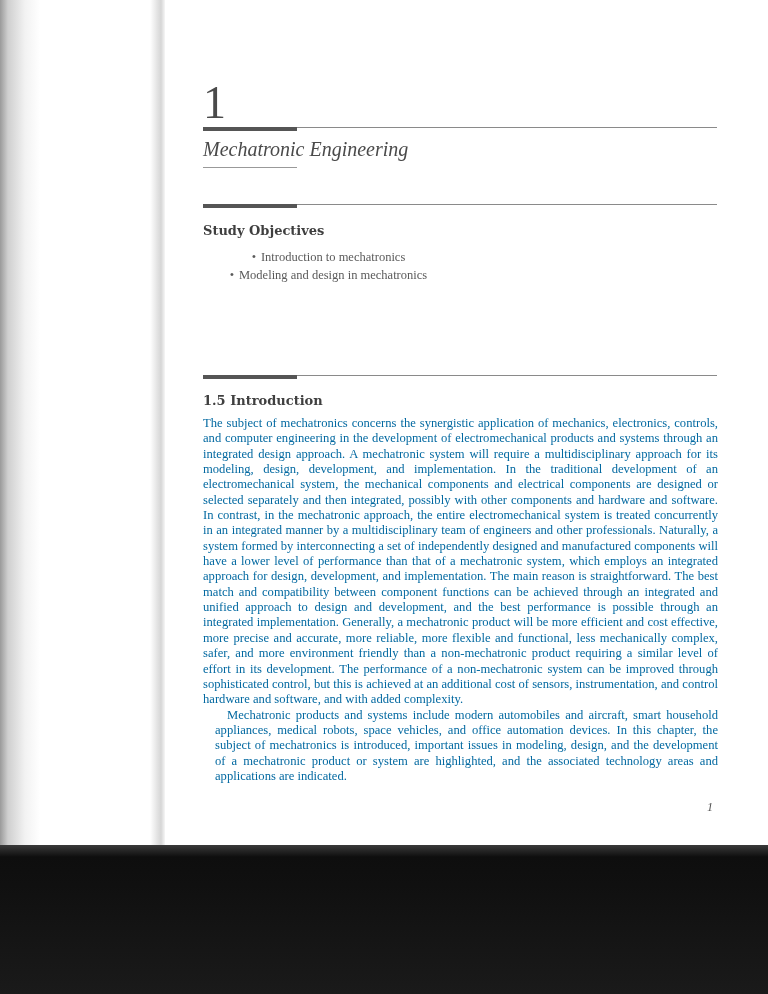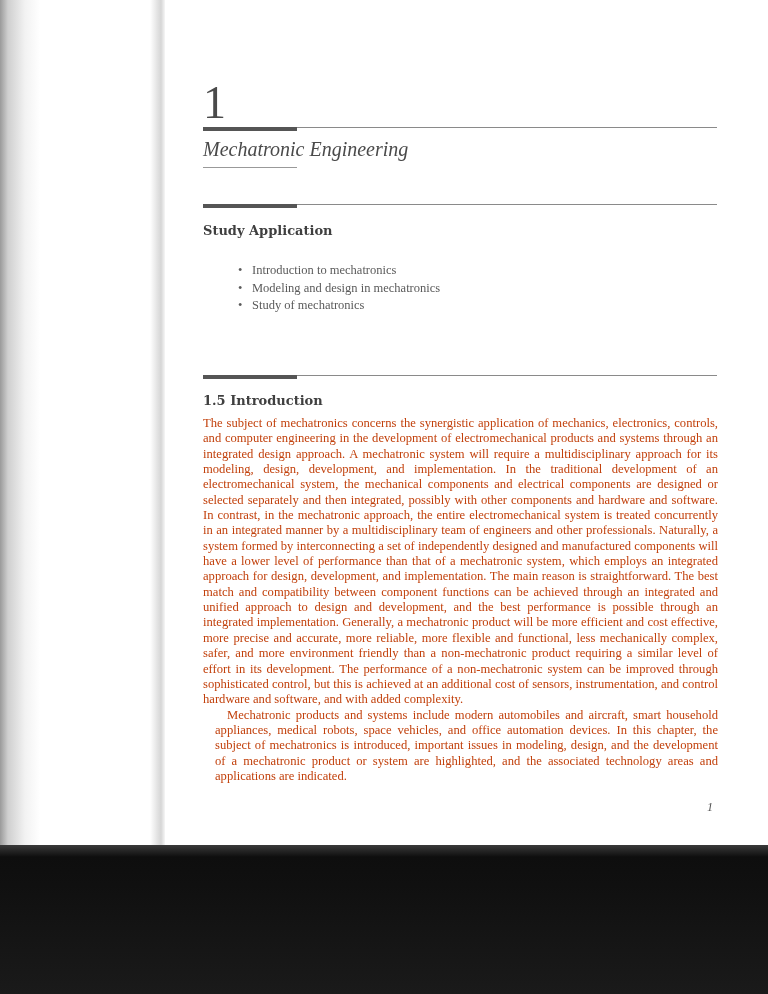--- a/index.html
+++ b/index.html
@@ -35,28 +35,28 @@
     font-family:"Liberation Serif", serif; font-style:italic; font-size:20px; color:#4a4a4a;
   }
   .title-under {
     position:absolute; left:203px; top:167px; width:94px; height:1px; background:#999;
   }
   .section-heading {
     position:absolute; left:203px;
     font-family:"DejaVu Serif", serif; font-weight:bold; font-size:13px; color:#3f3f3f;
   }
   .objectives {
-    position:absolute; left:222px; top:246px; margin:16px; padding:0; list-style:none;
-    font-family:"Liberation Serif", serif; font-size:12.5px; color:#5a5a5a;
+    position:absolute; left:222px; top:246px; margin:3px; padding:0; list-style:none;
+    font-family:"Liberation Serif", serif; font-size:12.5px; color:#5a5a5a;text-align:center;
   }
   .objectives li { height:17.5px; line-height:17.5px; }
   .objectives .bullet { display:inline-block; width:14px; }
   .body-text {
     position:absolute; left:203px; top:416px; width:515px;
-    font-family:"Liberation Serif", serif; font-size:12.6px; line-height:15.35px; color:#c2410c;
+    font-family:"Liberation Serif", serif; font-size:12.6px; line-height:15.35px; color:#0369a1;
     text-align:justify;
   }
   .body-text p { margin:0; }
   .body-text p + p { text-indent:12px;margin-left:12px; }
   .page-number {
     position:absolute; left:707px; top:800px;
     font-family:"Liberation Serif", serif; font-style:italic; font-size:12px; color:#555;
   }
 </style>
 </head>
@@ -67,26 +67,25 @@
 <div class="bottom-dark"></div>
 
 <div class="chapter-num">1</div>
 <div class="rule" style="top:127px;"></div>
 <div class="rule-bar" style="top:127px;"></div>
 <div class="chapter-title">Mechatronic Engineering</div>
 <div class="title-under"></div>
 
 <div class="rule" style="top:204px;"></div>
 <div class="rule-bar" style="top:204px;"></div>
-<div class="section-heading" style="top:223px;">Study Application</div>
+<div class="section-heading" style="top:223px;">Study Objectives</div>
 
 <ul class="objectives">
   <li><span class="bullet">•</span><span>Introduction to mechatronics</span></li>
   <li><span class="bullet">•</span><span>Modeling and design in mechatronics</span></li>
-  <li><span class="bullet">•</span><span>Study of mechatronics</span></li>
 </ul>
 
 <div class="rule" style="top:375px;"></div>
 <div class="rule-bar" style="top:375px;"></div>
 <div class="section-heading" style="top:393px;">1.5  Introduction</div>
 
 <div class="body-text">
   <p>The subject of mechatronics concerns the synergistic application of mechanics, electronics, controls, and computer engineering in the development of electromechanical products and systems through an integrated design approach. A mechatronic system will require a multidisciplinary approach for its modeling, design, development, and implementation. In the traditional development of an electromechanical system, the mechanical components and electrical components are designed or selected separately and then integrated, possibly with other components and hardware and software. In contrast, in the mechatronic approach, the entire electromechanical system is treated concurrently in an integrated manner by a multidisciplinary team of engineers and other professionals. Naturally, a system formed by interconnecting a set of independently designed and manufactured components will have a lower level of performance than that of a mechatronic system, which employs an integrated approach for design, development, and implementation. The main reason is straightforward. The best match and compatibility between component functions can be achieved through an integrated and unified approach to design and development, and the best performance is possible through an integrated implementation. Generally, a mechatronic product will be more efficient and cost effective, more precise and accurate, more reliable, more flexible and functional, less mechanically complex, safer, and more environment friendly than a non-mechatronic product requiring a similar level of effort in its development. The performance of a non-mechatronic system can be improved through sophisticated control, but this is achieved at an additional cost of sensors, instrumentation, and control hardware and software, and with added complexity.</p>
   <p>Mechatronic products and systems include modern automobiles and aircraft, smart household appliances, medical robots, space vehicles, and office automation devices. In this chapter, the subject of mechatronics is introduced, important issues in modeling, design, and the development of a mechatronic product or system are highlighted, and the associated technology areas and applications are indicated.</p>
 </div>

